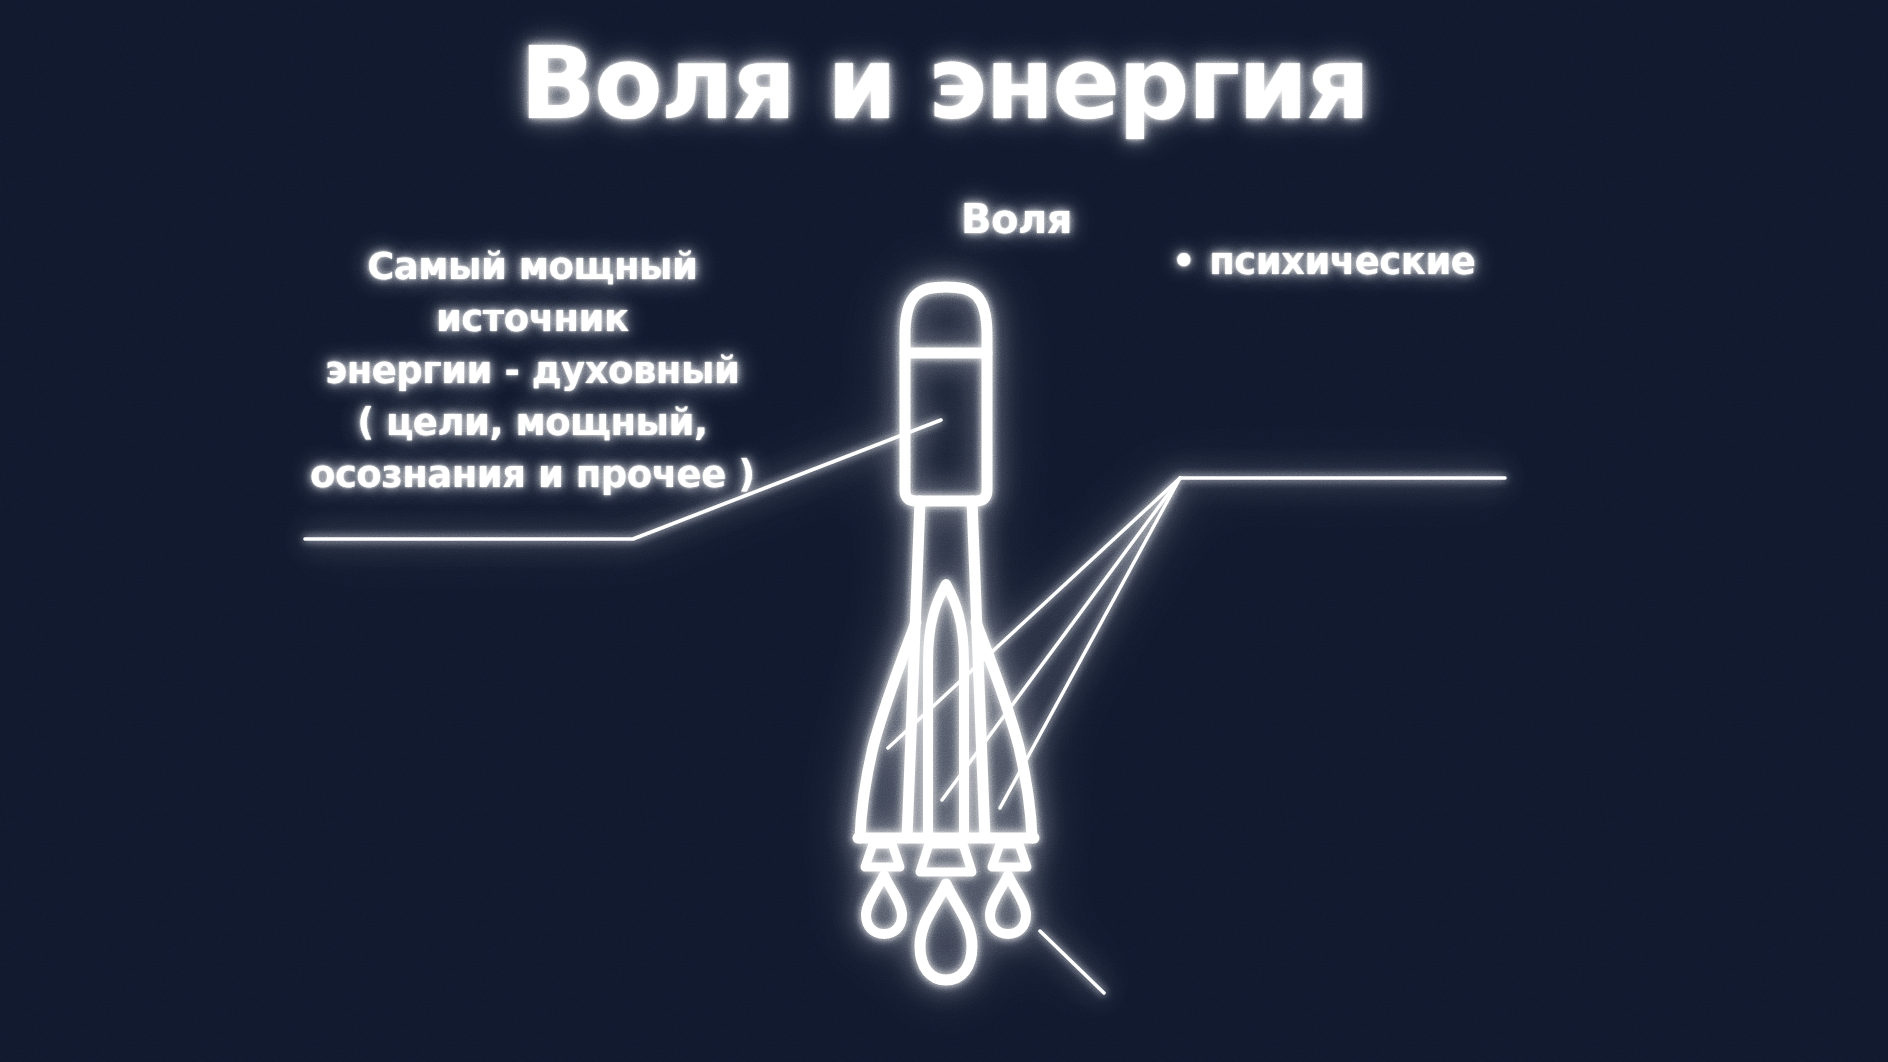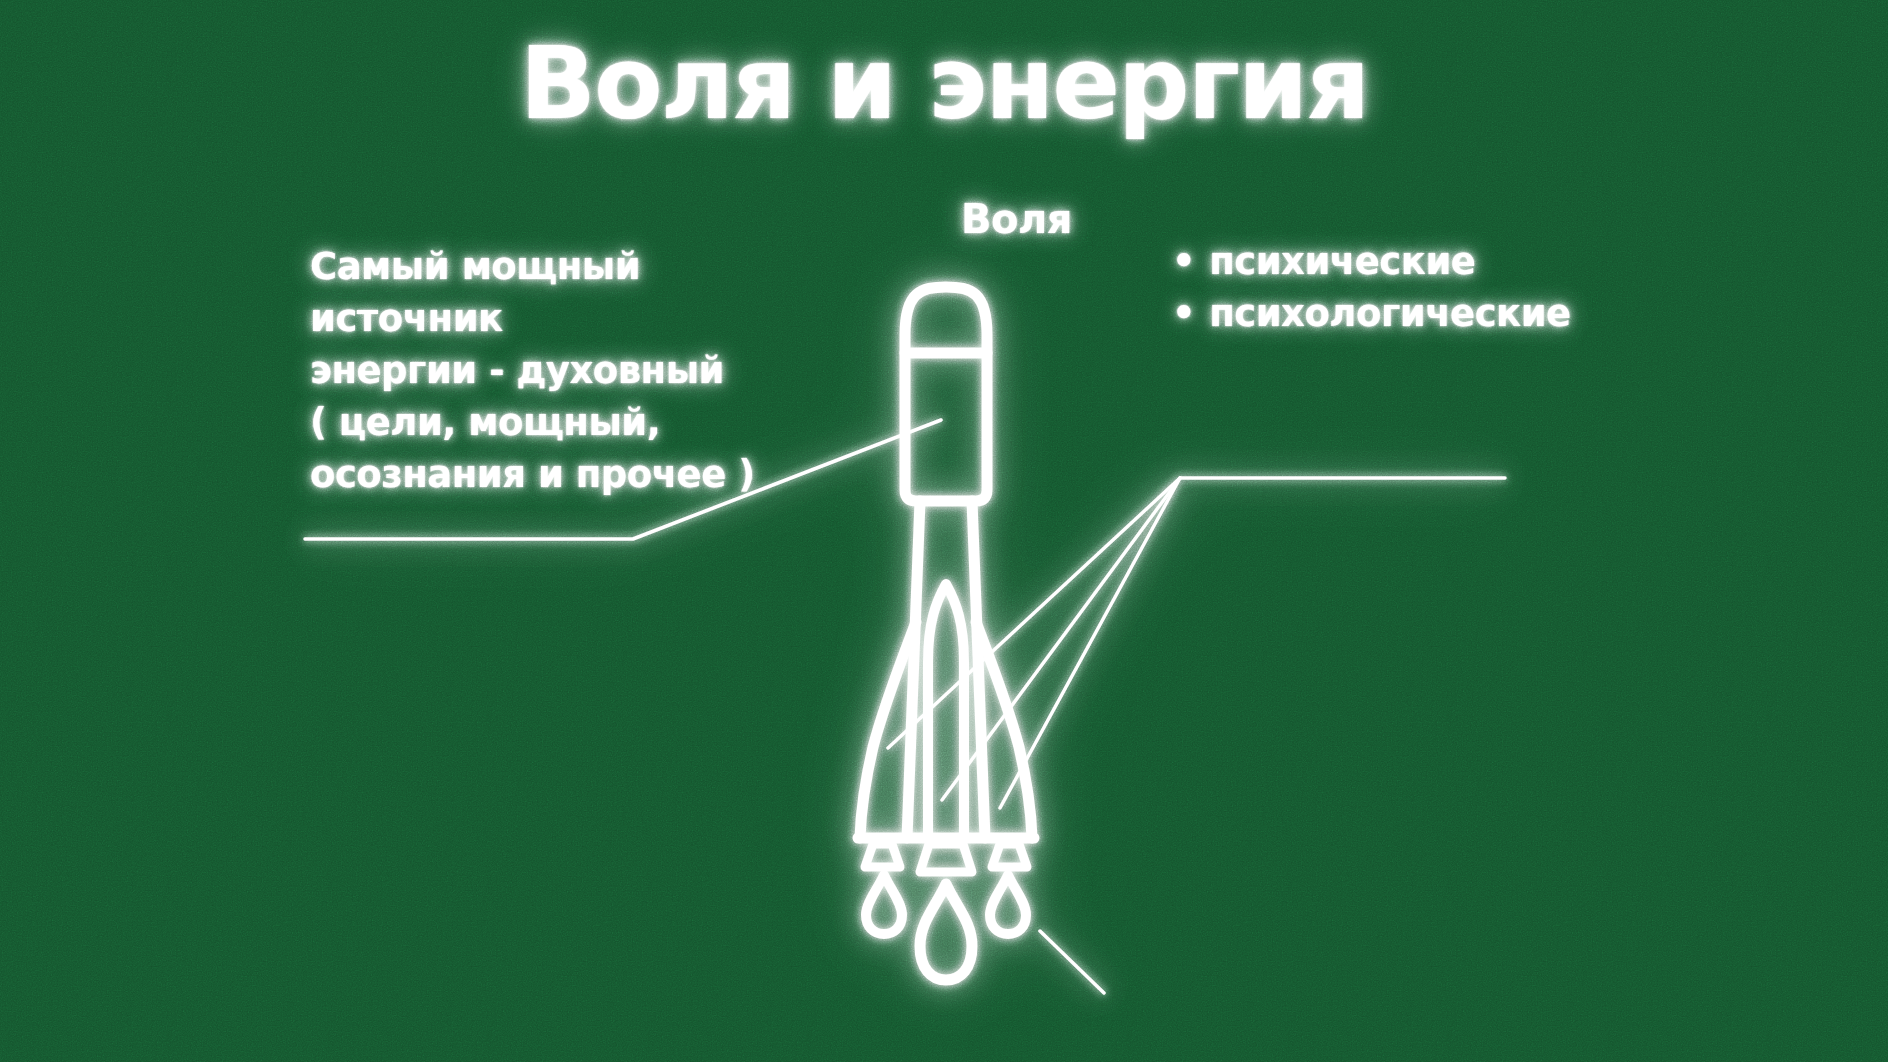--- a/index.html
+++ b/index.html
@@ -4,21 +4,21 @@
 <style>
   html, body {
     margin: 0;
     padding: 0;
     background: #000;
   }
   .stage {
     position: relative;
     width: 1888px;
     height: 1062px;
-    background: #14532d;
+    background: #0f172a;
     overflow: hidden;
     font-family: "DejaVu Sans", "Liberation Sans", sans-serif;
     color: #fff;
   }
   .glowtext {
     color: #fff;
     text-shadow:
       0 0 2px #ffffff,
       0 0 10px rgba(255,255,255,0.85),
       0 0 22px rgba(255,255,255,0.45),
@@ -55,21 +55,21 @@
     top: 998px;
   }
   .note {
     position: absolute;
     font-size: 37px;
     font-weight: 700;
     letter-spacing: -0.5px;
     line-height: 52px;
     white-space: nowrap;
   }
-  .note-left  { left: 310px;  top: 241px; }
+  .note-left  { left: 310px;  top: 241px; text-align: center; }
   .note-right { left: 1172px; top: 236px; }
   .note .line { display: block; }
   .bullet-dot { display: inline-block; margin-right: 14px; }
   .rocket-svg {
     position: absolute;
     left: 0;
     top: 0;
     filter:
       drop-shadow(0 0 4px rgba(255,255,255,0.9))
       drop-shadow(0 0 14px rgba(255,255,255,0.45))
@@ -95,21 +95,20 @@
   <div class="note note-left glowtext">
     <span class="line">Самый мощный</span>
     <span class="line">источник</span>
     <span class="line">энергии - духовный</span>
     <span class="line">( цели, мощный,</span>
     <span class="line">осознания и прочее )</span>
   </div>
 
   <div class="note note-right glowtext">
     <span class="line"><span class="bullet-dot">•</span><span>психические</span></span>
-    <span class="line"><span class="bullet-dot">•</span><span>психологические</span></span>
   </div>
 
   <svg class="rocket-svg" width="1888" height="1062" viewBox="0 0 1888 1062" fill="none" stroke="#ffffff" stroke-linecap="round" stroke-linejoin="round">
 
     <path stroke-width="11" d="M916,501 Q905,501 905,490 L905,335 C905,292 921,287 946,287 C971,287 987,292 987,335 L987,490 Q987,501 976,501 Z"></path>
 
     <path stroke-width="11" d="M905,353 L987,353"></path>
 
     <path stroke-width="11" d="M920,501 L907,838"></path>
     <path stroke-width="11" d="M972,501 L985,838"></path>

